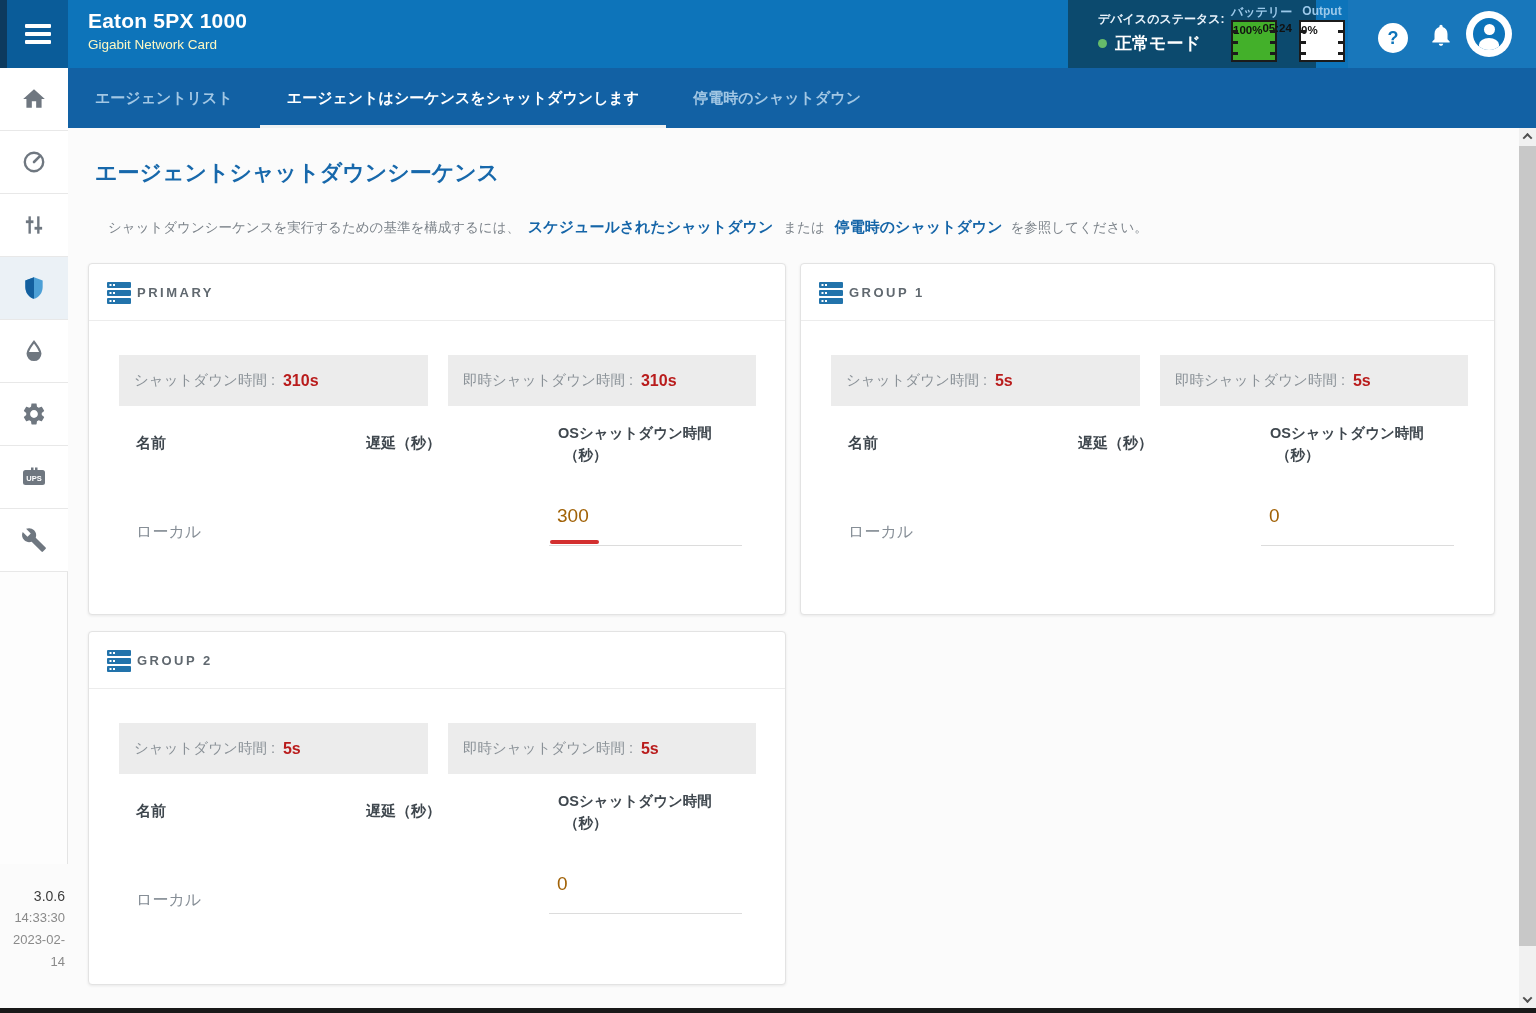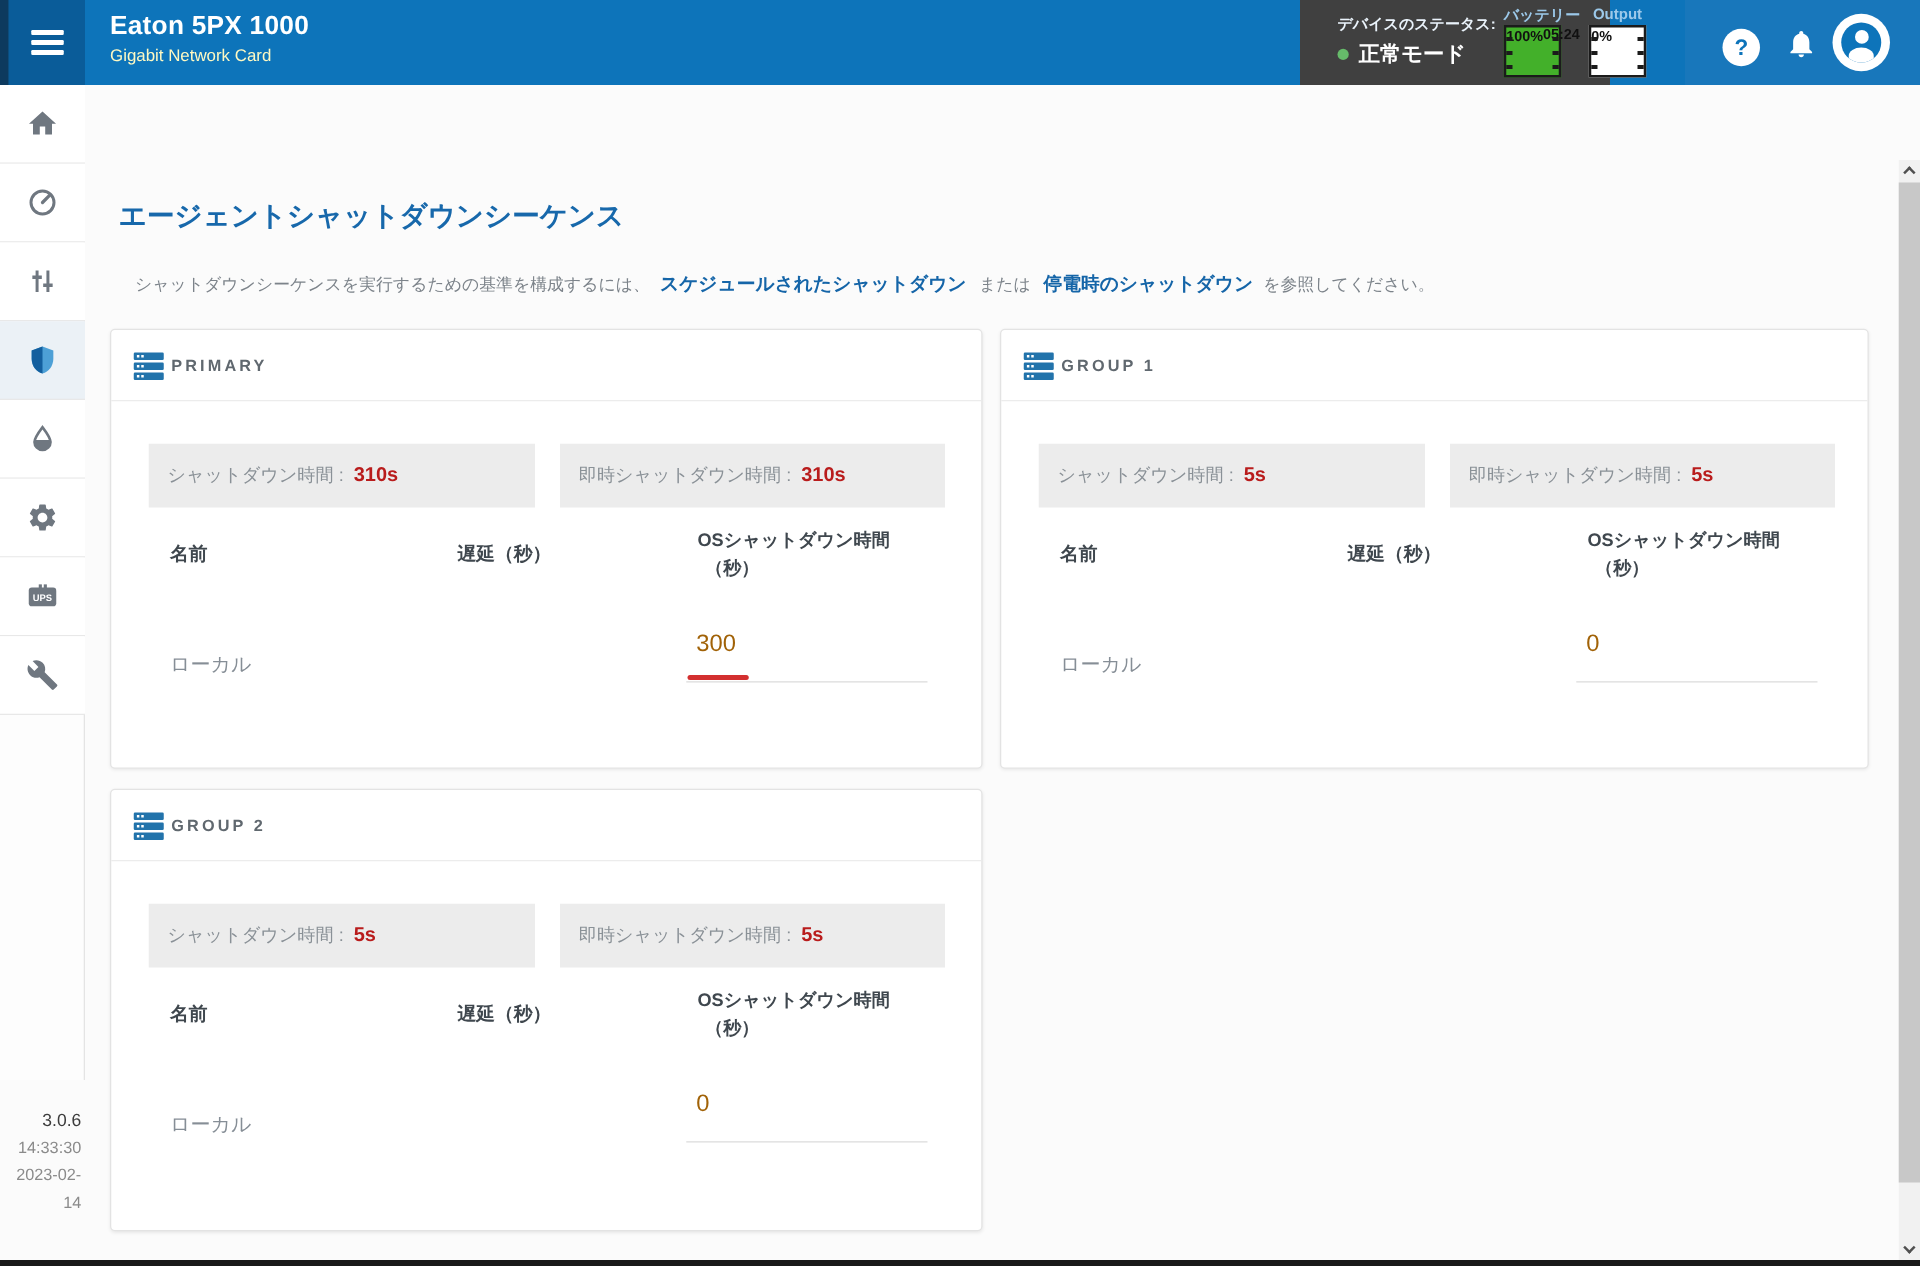--- a/index.html
+++ b/index.html
@@ -11,21 +11,21 @@
   .header { position:absolute; left:0; top:0; width:1536px; height:68px; background:#0d74ba; }
   .window-left-edge { position:absolute; left:0; top:0; width:7px; height:68px; background:#0d3a5e; }
   .burger { position:absolute; left:7px; top:0; width:61px; height:68px; background:#0a5c99; cursor:pointer;
             display:flex; align-items:center; justify-content:center; }
   .burger-icon { display:flex; flex-direction:column; gap:4px; }
   .burger-icon span { width:26px; height:4px; background:#fff; border-radius:1px; }
   .brand { position:absolute; left:88px; top:9px; color:#fff; }
   .brand-title { font-size:21px; font-weight:bold; letter-spacing:0.2px; }
   .brand-sub { font-size:13.5px; color:#fef9c3; margin-top:4px; }
 
-  .status-zone { position:absolute; left:1040px; top:0; width:248px; height:68px; background:#404040; }
+  .status-zone { position:absolute; left:1068px; top:0; width:248px; height:68px; background:#0c4a6e; }
   .status-label { position:absolute; left:30px; top:11px; font-size:12px; font-weight:bold; color:#eaf3fb; }
   .status-row { position:absolute; left:30px; top:32px; display:flex; align-items:center; gap:8px; }
   .status-dot { width:9px; height:9px; border-radius:50%; background:#66bb6a; }
   .status-value { color:#fff; font-size:17px; font-weight:bold; }
 
   .meter { position:absolute; top:4px; width:46px; text-align:center; }
   .meter-battery { left:163px; }
   .meter-output { left:231px; }
   .meter-label { font-size:12px; font-weight:bold; color:#9cc9ea; height:14px; white-space:nowrap; }
   .meter-box { position:relative; margin-top:2px; width:46px; height:42px; border:2px solid #1b1b1b;
@@ -161,20 +161,25 @@
       </div>
       <div class="avatar">
         <div class="avatar-inner">
           <div class="avatar-head"></div>
           <div class="avatar-body"></div>
         </div>
       </div>
     </div>
   </header>
 
+  <nav class="tabbar">
+    <div class="tab">エージェントリスト</div>
+    <div class="tab active">エージェントはシーケンスをシャットダウンします</div>
+    <div class="tab">停電時のシャットダウン</div>
+  </nav>
 
   <aside class="sidebar">
     <div class="nav-item">
       <svg width="26" height="26" viewBox="0 0 24 24">
           <path fill="#6f7780" d="M10 20v-6h4v6h5v-8h3L12 3 2 12h3v8z"></path>
         </svg>
     </div>
     <div class="nav-item">
       <svg width="26" height="26" viewBox="0 0 24 24">
         <circle cx="12" cy="12" r="8.5" fill="none" stroke="#6f7780" stroke-width="2.2"></circle>

